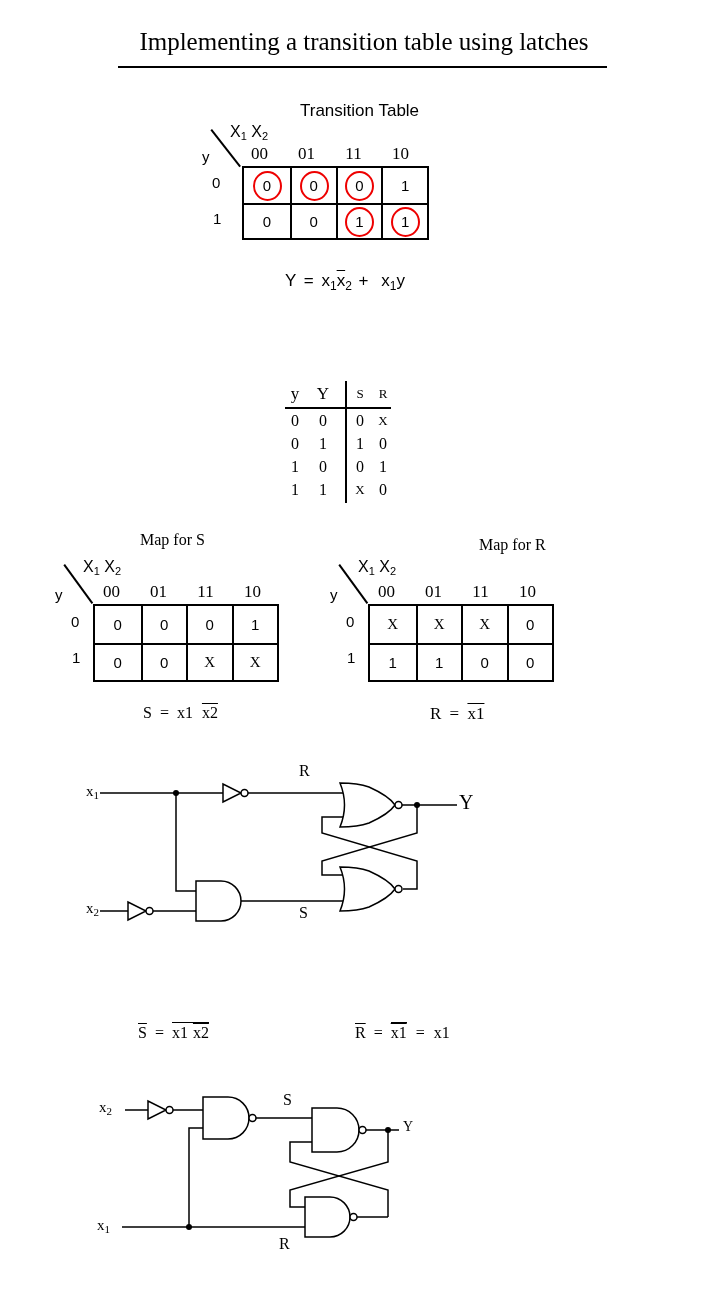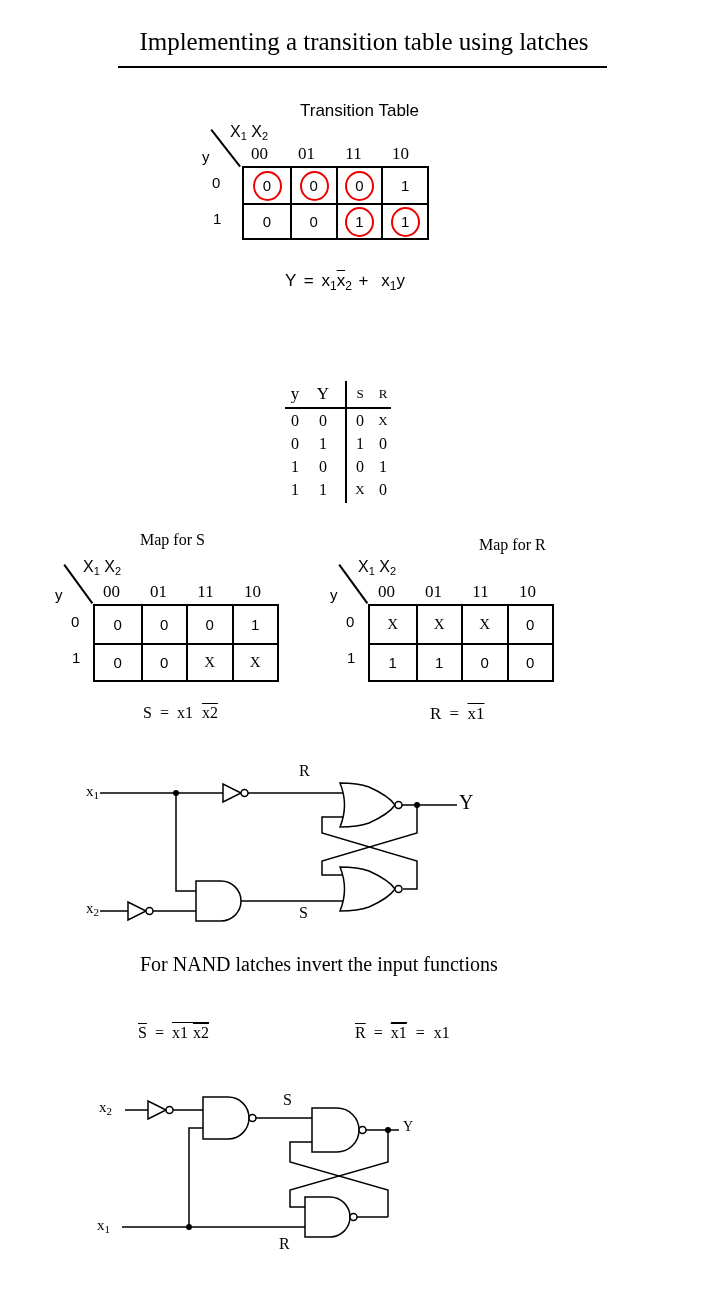--- a/index.html
+++ b/index.html
@@ -260,21 +260,20 @@
   <div class="abs" style="left:86px;top:783px;font-size:15px;">
     <span>x</span><span class="sb">1</span>
   </div>
   <div class="abs" style="left:86px;top:900px;font-size:15px;">
     <span>x</span><span class="sb">2</span>
   </div>
   <div class="abs" style="left:299px;top:762px;font-size:16px;">R</div>
   <div class="abs" style="left:299px;top:904px;font-size:16px;">S</div>
   <div class="abs" style="left:459px;top:791px;font-size:20px;">Y</div>
 
-  <div class="abs" style="left:140px;top:953px;font-size:20px;">For NAND latches invert the input functions</div>
 
   <div class="eq" style="left:138px;top:1022px;font-size:16px;">
     <span class="ov">S</span>
     <span style="margin:0 4px;">=</span>
     <span class="barbox"><span style="margin-right:5px;">x1</span><span class="ov">x2</span></span>
   </div>
   <div class="eq" style="left:355px;top:1022px;font-size:16px;">
     <span class="ov">R</span>
     <span style="margin:0 4px;">=</span>
     <span class="barbox"><span class="ov">x1</span></span>

